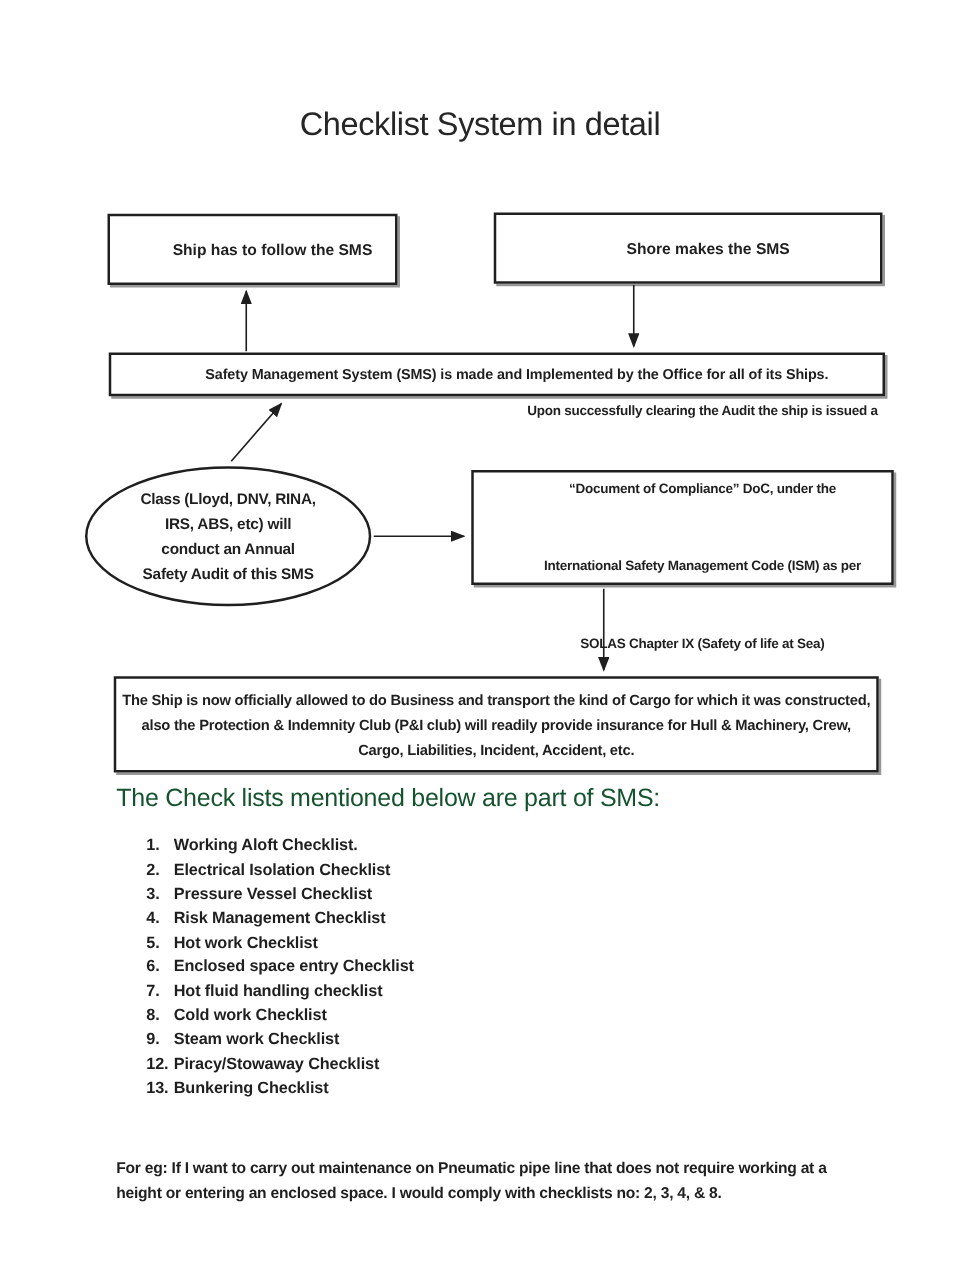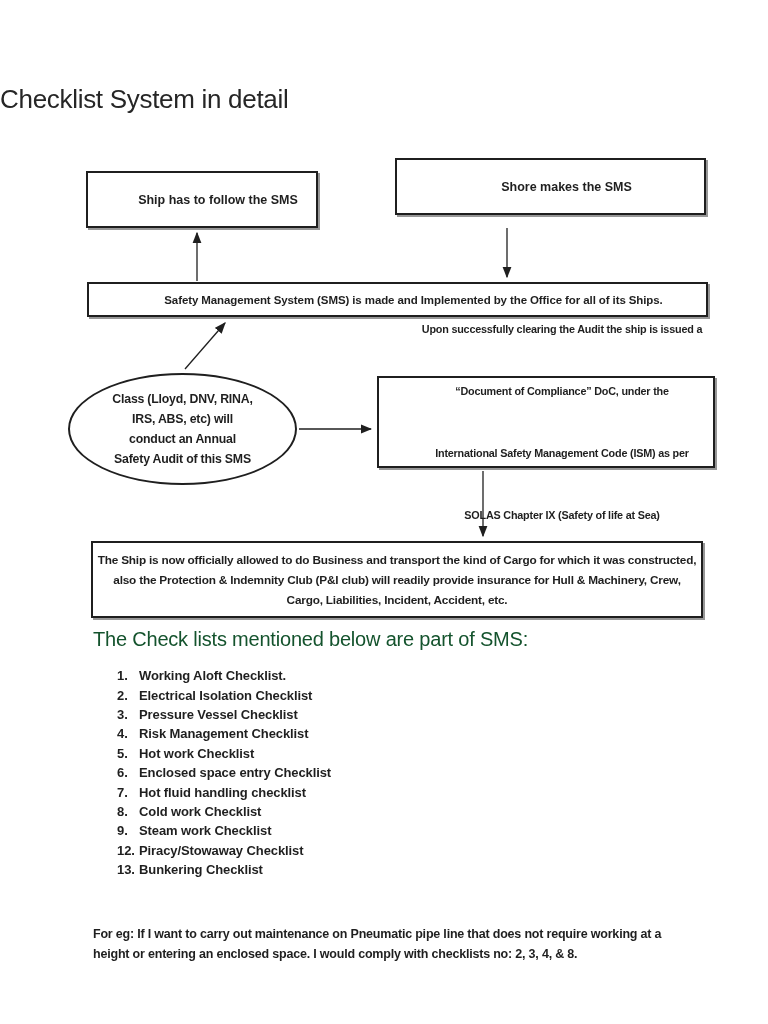--- a/index.html
+++ b/index.html
@@ -8,41 +8,41 @@
     width: 768px;
     height: 1024px;
     background: #ffffff;
     font-family: "Liberation Sans", sans-serif;
     color: #1f1f1f;
     overflow: hidden;
   }
   .title {
     position: absolute;
     top: 84px; left: 0; width: 768px;
-    text-align: left;
+    text-align: center;
     font-size: 26px;
     letter-spacing: -0.3px;
     color: #262626;
   }
   .fbox {
     position: absolute;
     border: 2px solid #1f1f1f;
     background: #ffffff;
     box-shadow: 2px 2px 0 #979797;
     display: flex;
     flex-direction: column;
     align-items: center;
     justify-content: center;
     text-align: center;
     font-weight: bold;
     box-sizing: border-box;
     padding-left: 32px;
   }
   #ship-box   { left: 86px;  top: 171px; width: 232px; height: 57px; font-size: 12.5px; }
-  #shore-box  { left: 395px; top: 158px; width: 311px; height: 57px; font-size: 12.5px; }
+  #shore-box  { left: 395px; top: 170px; width: 311px; height: 57px; font-size: 12.5px; }
   #sms-box    { left: 87px;  top: 282px; width: 621px; height: 35px; font-size: 11.5px; letter-spacing: -0.1px; }
   #audit-box  { left: 377px; top: 376px; width: 338px; height: 92px; font-size: 10.8px; line-height: 18px; letter-spacing: -0.2px; gap: 44px; }
   #business-box { left: 91px; top: 541px; width: 612px; height: 77px; font-size: 11.8px; line-height: 20px; letter-spacing: -0.2px; padding: 0 4px; }
   #class-ellipse {
     position: absolute;
     left: 68px; top: 373px; width: 229px; height: 112px;
     border: 2px solid #1f1f1f;
     border-radius: 50%;
     background: #ffffff;
     display: flex;

